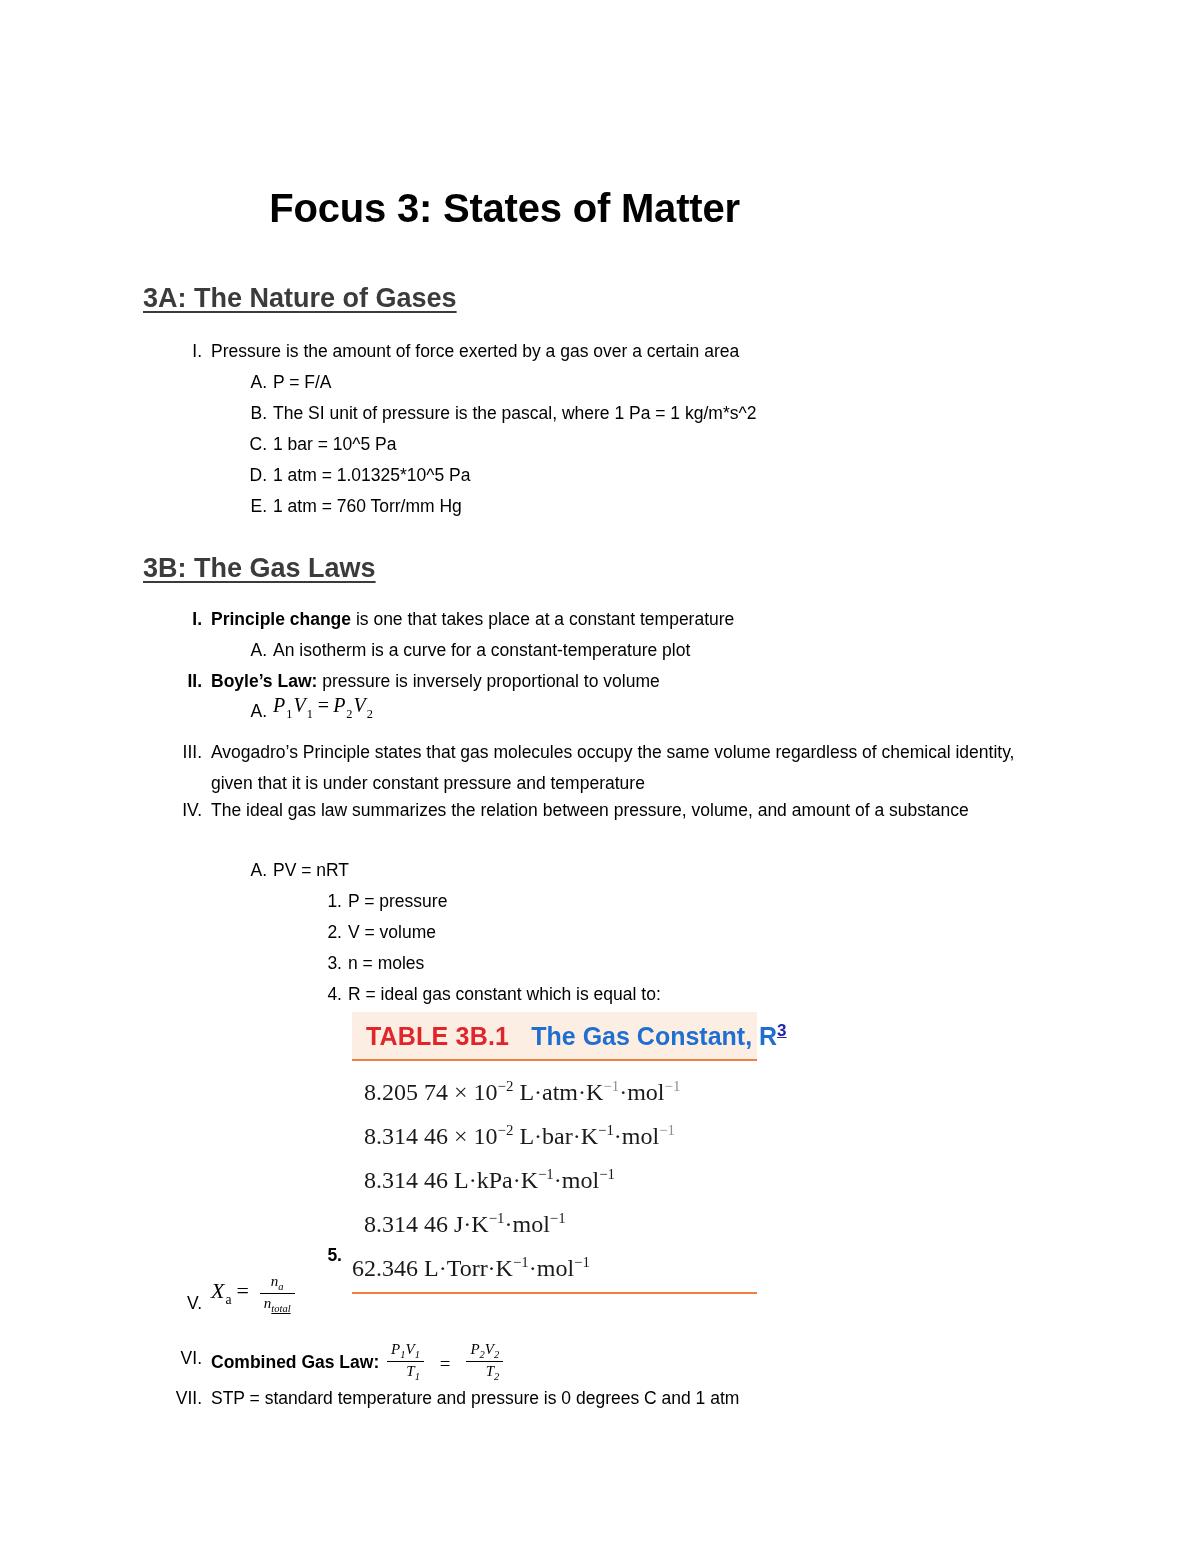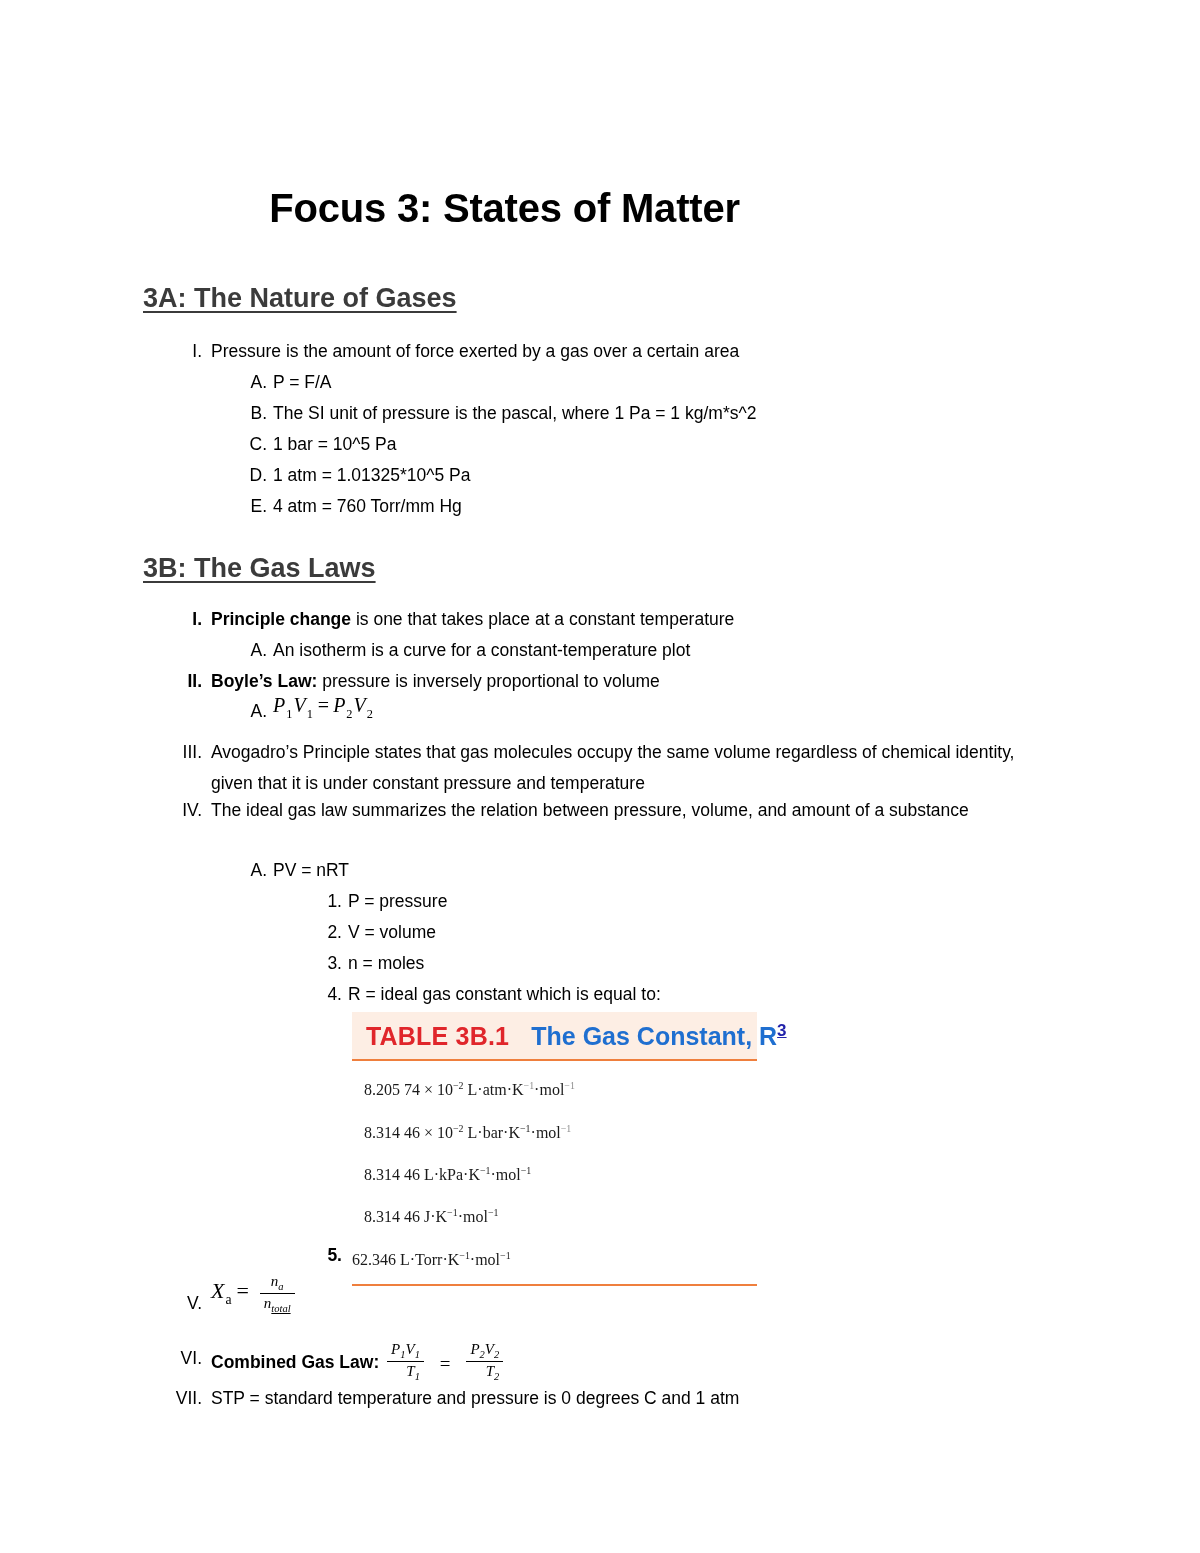--- a/index.html
+++ b/index.html
@@ -146,21 +146,21 @@
     text-decoration: underline;
     font-style: normal;
     font-family: "Liberation Sans", sans-serif;
   }
   .gas-table .t-body {
     border-bottom: 2.5px solid #ef7f3d;
     padding: 6px 0 5px 0;
   }
   .gas-table .t-row {
     font-family: "Liberation Serif", serif;
-    font-size: 16px;
+    font-size: 24px;
     line-height: 38px;
     color: #1a1a1a;
     white-space: nowrap;
     padding-left: 12px;
   }
   .gas-table .t-row.r5 { padding-left: 0px; }
   .gas-table .t-row sup {
     font-size: 0.62em;
     vertical-align: super;
   }
@@ -186,21 +186,21 @@
   <div class="marker lvl2-m" style="top:398px">B.</div>
   <div class="row lvl2" style="top:398px">The SI unit of pressure is the pascal, where 1 Pa = 1 kg/m*s^2</div>
 
   <div class="marker lvl2-m" style="top:429px">C.</div>
   <div class="row lvl2" style="top:429px">1 bar = 10^5 Pa</div>
 
   <div class="marker lvl2-m" style="top:460px">D.</div>
   <div class="row lvl2" style="top:460px">1 atm = 1.01325*10^5 Pa</div>
 
   <div class="marker lvl2-m" style="top:491px">E.</div>
-  <div class="row lvl2" style="top:491px">4 atm = 760 Torr/mm Hg</div>
+  <div class="row lvl2" style="top:491px">1 atm = 760 Torr/mm Hg</div>
 
   <div class="section-heading" id="sec-3b">3B: The Gas Laws</div>
 
   <div class="marker lvl1-m bold" style="top:604px">I.</div>
   <div class="row lvl1" style="top:604px"><span class="bold">Principle change</span><span> is one that takes place at a constant temperature</span></div>
 
   <div class="marker lvl2-m" style="top:635px">A.</div>
   <div class="row lvl2" style="top:635px">An isotherm is a curve for a constant-temperature plot</div>
 
   <div class="marker lvl1-m bold" style="top:666px">II.</div>

